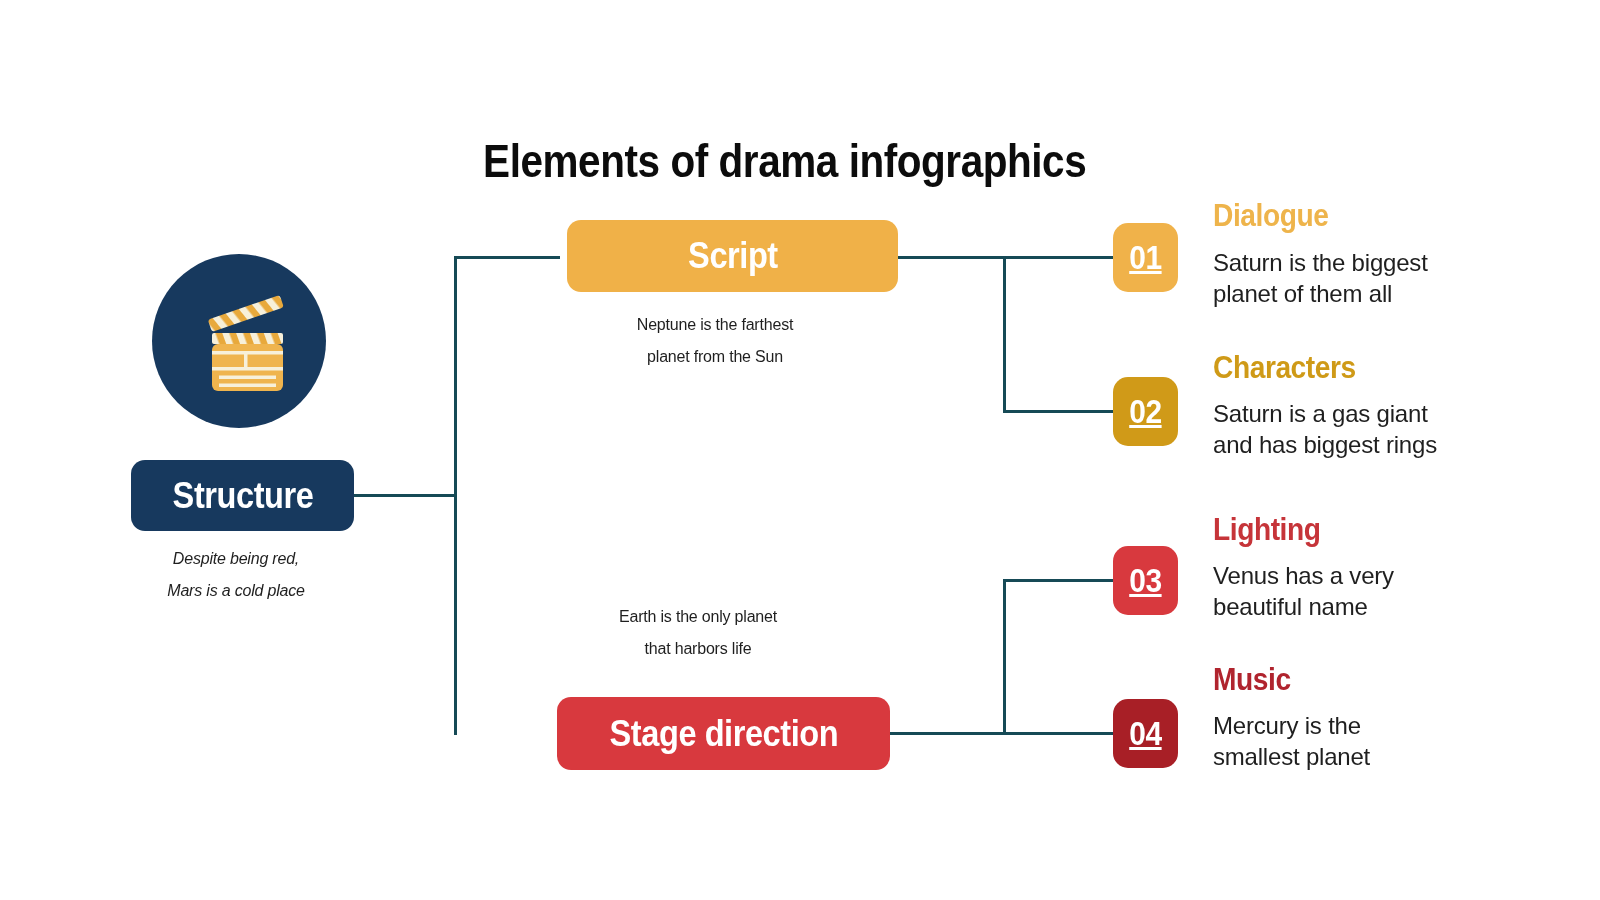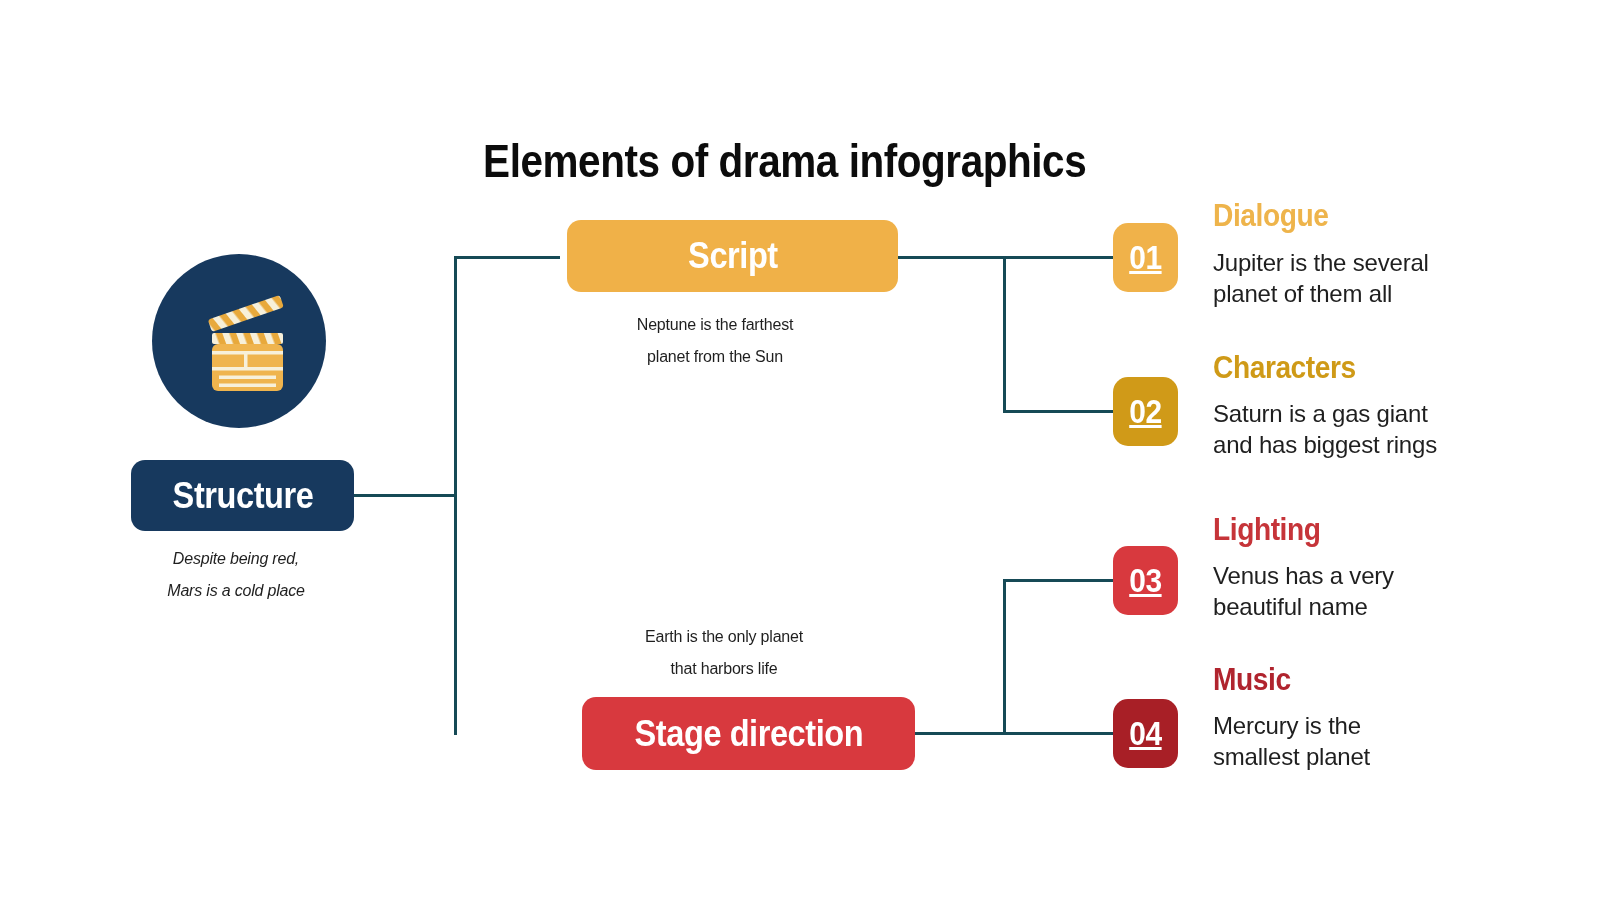--- a/index.html
+++ b/index.html
@@ -27,29 +27,29 @@
   .ln-stage{left:889px;top:732px;width:229px;height:3px;}
   .ln-v-bottom{left:1003px;top:579px;width:3px;height:156px;}
   .ln-03{left:1003px;top:579px;width:115px;height:3px;}
 
   .node{
     position:absolute;display:flex;align-items:center;justify-content:center;
     color:#ffffff;font-weight:700;border-radius:14px;
   }
   .node-structure{left:131px;top:460px;width:223px;height:71px;font-size:37px;}
   .node-script{left:557px;top:220px;width:331px;height:72px;font-size:37px;margin-left:10px;}
-  .node-stage{left:557px;top:697px;width:333px;height:73px;font-size:37px;margin-left:25px;}
+  .node-stage{left:557px;top:697px;width:333px;height:73px;font-size:37px;}
 
   .desc{
     position:absolute;text-align:center;font-size:16px;line-height:32px;
     color:#1f1f1f;letter-spacing:-0.2px;
   }
   .desc-structure{left:96px;top:543px;width:280px;font-style:italic;}
   .desc-script{left:545px;top:309px;width:340px;}
-  .desc-stage{left:554px;top:601px;width:340px;margin-top:20px;}
+  .desc-stage{left:528px;top:601px;width:340px;}
   .dline{display:block;}
 
   .item{position:static;}
   .badge{
     position:absolute;left:1113px;width:65px;height:69px;border-radius:15px;
     display:flex;align-items:center;justify-content:center;
     color:#ffffff;font-size:34px;font-weight:700;text-decoration:underline;
   }
   .b1{top:223px}.b2{top:377px}.b3{top:546px}.b4{top:699px}
 
@@ -124,21 +124,21 @@
   </div>
 
   <div class="item">
     <div class="badge b1" style="background-color: rgb(240, 178, 74);">
       <span class="cond">01</span>
     </div>
     <div class="item-heading h1" style="color: rgb(238, 180, 75);">
       <span class="cond left">Dialogue</span>
     </div>
     <div class="item-body t1">
-      <span class="dline">Jupiter is the several</span>
+      <span class="dline">Saturn is the biggest</span>
       <span class="dline">planet of them all</span>
     </div>
   </div>
 
   <div class="item">
     <div class="badge b2" style="background-color: rgb(208, 154, 24);">
       <span class="cond">02</span>
     </div>
     <div class="item-heading h2" style="color: rgb(207, 154, 23);">
       <span class="cond left">Characters</span>

